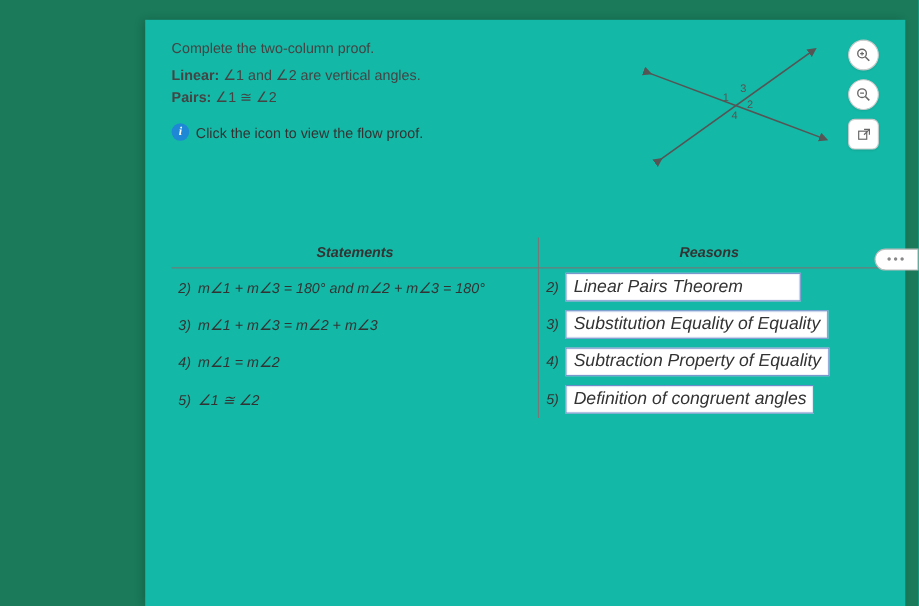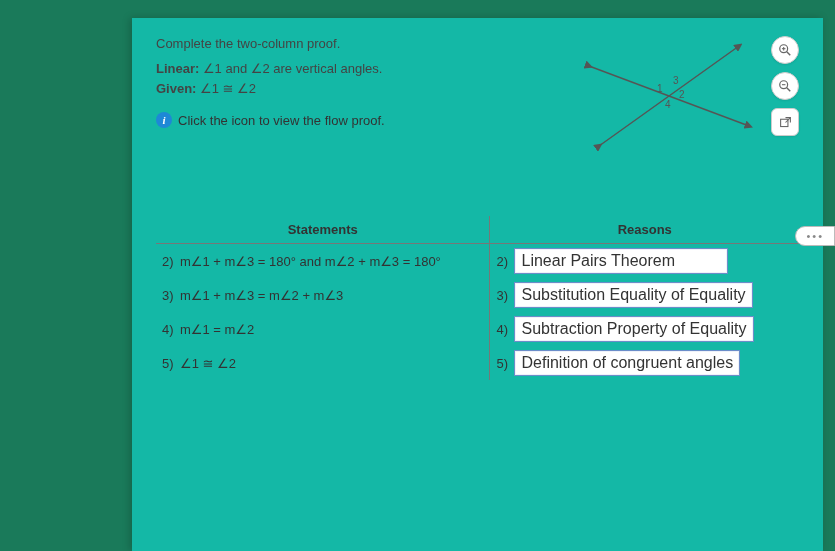--- a/index.html
+++ b/index.html
@@ -79,20 +79,21 @@
     border:1px solid #bbb;
     background:#fff;
     border-radius: 12px 0 0 12px;
     padding: 3px 10px;
     font-size:11px;
     color:#888;
     letter-spacing:2px;
   }
   .proof-area {
     margin-top: 60px;
+    font-style: italic;
   }
   .proof-table {
     width: 100%;
     border-collapse: collapse;
   }
   .proof-table th {
     text-align: center;
     font-weight: bold;
     color:#333;
     padding: 6px 4px;
@@ -126,21 +127,21 @@
 
   <div class="top-row">
     <div class="problem-text">
       <div class="instruction">Complete the two-column proof.</div>
       <div class="given-prove">
         <div>
           <b>Linear:</b>
           <span class="ang">∠1 and ∠2 are vertical angles.</span>
         </div>
         <div>
-          <b>Given:</b>
+          <b>Pairs:</b>
           <span class="ang">∠1 ≅ ∠2</span>
         </div>
       </div>
       <div class="info-line">
         <span class="info-icon">i</span>
         <span>Click the icon to view the flow proof.</span>
       </div>
     </div>
 
     <div class="diagram">

